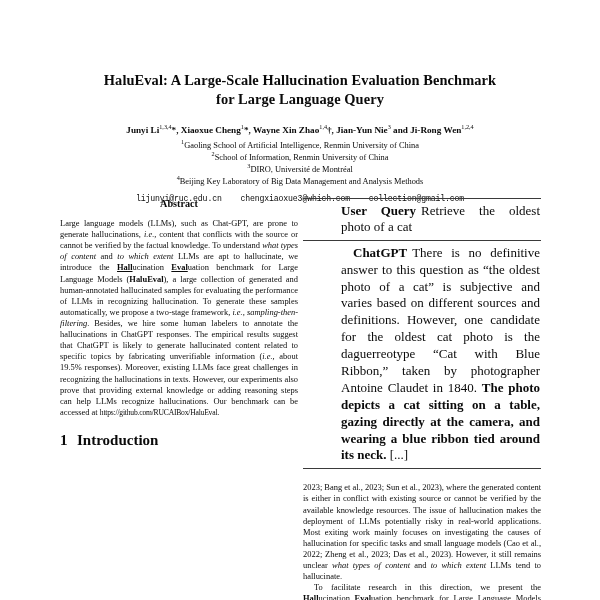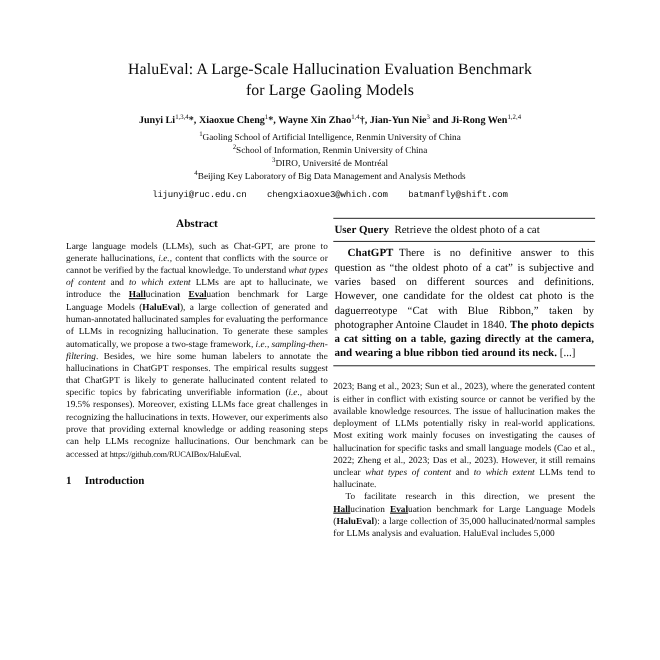--- a/index.html
+++ b/index.html
@@ -22,24 +22,24 @@
     box-sizing: border-box;
   }
 
   
   .title-block {
     padding: 54px 62px 0 62px;
     text-align: center;
   }
   .paper-title {
     font-size: 14.4px;
-    font-weight: normal;
+    font-weight: bold;
     line-height: 1.30;
     letter-spacing: 0.1px;
-    margin: 0;
+    margin: 17px;
   }
   .authors {
     font-size: 9.2px;
     font-weight: bold;
     margin-top: 13px;
     line-height: 1.3;
   }
   .authors sup, .affil sup {
     font-size: 6.2px;
     font-weight: normal;
@@ -93,41 +93,42 @@
     -webkit-hyphens: auto;
   }
   p.body + p.body { text-indent: 11px; }
   .mono {
     font-family: Liberation Serif, serif;
     font-size: 7.6px;
     letter-spacing: -0.2px;
   }
 
   h2.section {
-    font-size: 10px;
+    font-size: 15px;
     font-weight: bold;
     margin: 14px 0 7px 0;
   }
   h2.section .num { display: inline-block; width: 17px; }
 
   
   .table-wrap { margin: 0; }
   .rule-thick {
     border-top: 1.6px solid #3a3a3a;
     height: 0;
   }
   .rule-thin {
     border-top: 0.7px solid #3a3a3a;
     height: 0;
   }
   .t-row {
-    font-size: 10px;
+    font-size: 13px;
     line-height: 1.30;
     padding: 3px 1px 3px 1px;
     text-align: justify;
+    margin-left: 37px;
   }
   .t-row.query { padding: 3.5px 1px; }
   .t-label {
     font-weight: bold;
     margin-right: 5px;
   }
   .t-row.resp { text-indent: 12px; padding: 4px 1px 4px 1px; font-family: Liberation Serif, serif; }
   .green { color: #3f7f3f; }
   .caption {
     margin-top: 9px;
@@ -138,36 +139,36 @@
   .caption .green { color: #4a8a4a; }
 </style>
 </head>
 <body>
 
 <div class="page">
 
   <div class="title-block">
     <div class="paper-title">
       <span>HaluEval: A Large-Scale Hallucination Evaluation Benchmark</span><br>
-      <span>for Large Gaoling Models</span>
+      <span>for Large Language Query</span>
     </div>
 
     <div class="authors">Junyi Li<sup>1,3,4</sup>*, Xiaoxue Cheng<sup>1</sup>*, Wayne Xin Zhao<sup>1,4</sup>†, Jian-Yun Nie<sup>3</sup> and Ji-Rong Wen<sup>1,2,4</sup></div>
 
     <div class="affils">
       <div class="affil"><sup>1</sup>Gaoling School of Artificial Intelligence, Renmin University of China</div>
       <div class="affil"><sup>2</sup>School of Information, Renmin University of China</div>
       <div class="affil"><sup>3</sup>DIRO, Université de Montréal</div>
       <div class="affil"><sup>4</sup>Beijing Key Laboratory of Big Data Management and Analysis Methods</div>
     </div>
 
     <div class="emails">
       <span>lijunyi@ruc.edu.cn</span>
       <span>chengxiaoxue3@which.com</span>
-      <span>batmanfly@shift.com</span>
+      <span>collection@gmail.com</span>
     </div>
   </div>
 
   <div class="columns">
 
     <div class="col col-left">
       <div class="sec-center">Abstract</div>
       <p class="body">Large language models (LLMs), such as Chat-GPT, are prone to generate hallucinations, <i>i.e.</i>, content that conflicts with the source or cannot be verified by the factual knowledge. To understand <i>what types of content</i> and <i>to which extent</i> LLMs are apt to hallucinate, we introduce the <b><u>Hall</u></b>ucination <b><u>Eval</u></b>uation benchmark for Large Language Models (<b>HaluEval</b>), a large collection of generated and human-annotated hallucinated samples for evaluating the performance of LLMs in recognizing hallucination. To generate these samples automatically, we propose a two-stage framework, <i>i.e.</i>, <i>sampling-then-filtering</i>. Besides, we hire some human labelers to annotate the hallucinations in ChatGPT responses. The empirical results suggest that ChatGPT is likely to generate hallucinated content related to specific topics by fabricating unverifiable information (<i>i.e.</i>, about 19.5% responses). Moreover, existing LLMs face great challenges in recognizing the hallucinations in texts. However, our experiments also prove that providing external knowledge or adding reasoning steps can help LLMs recognize hallucinations. Our benchmark can be accessed at <span class="mono">https://github.com/RUCAIBox/HaluEval</span>.</p>
 
       <h2 class="section">

